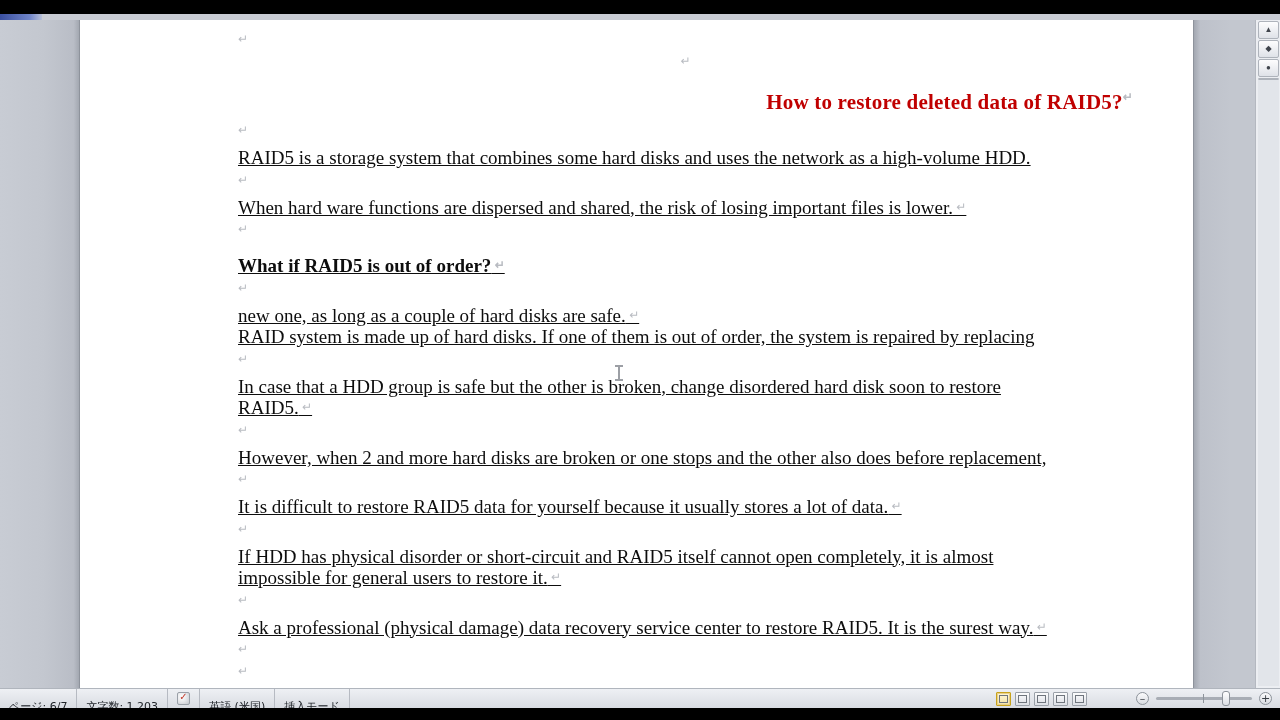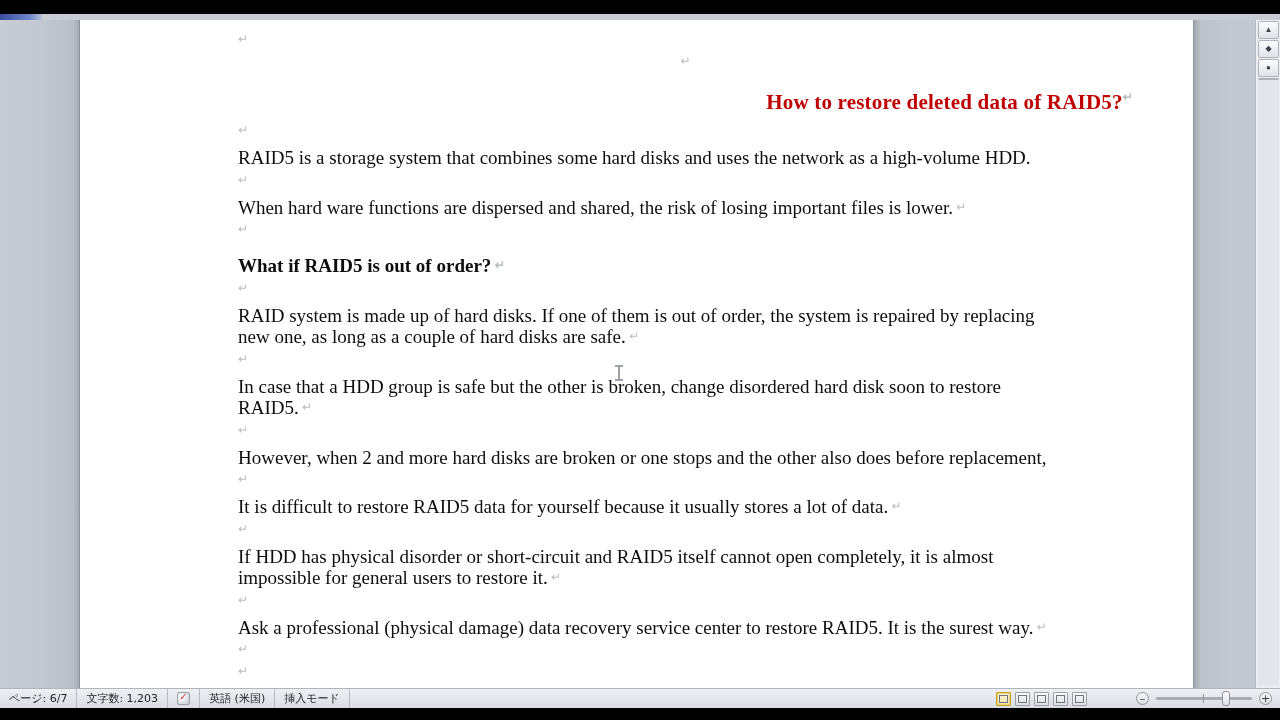--- a/index.html
+++ b/index.html
@@ -80,20 +80,21 @@
     font-family:"Liberation Serif", serif;
     margin-top:22px;
     margin-bottom:4px;
     letter-spacing:.2px;
   }
   .para {
     font-size:19px;
     line-height:21.5px;
     margin-top:6px;
     text-align:left;
+    text-decoration:underline;
   }
   .para.heading {
     font-weight:bold;
     font-size:19px;
     margin-top:15px;
   }
   .para .line { display:block; white-space:pre; }
 
   
   .text-caret {
@@ -140,21 +141,21 @@
   
   .statusbar {
     position:absolute; left:0; top:688px; width:1280px; height:20px;
     background:linear-gradient(to bottom,#eef0f4,#d9dce2);
     border-top:1px solid #b0b5bd;
     display:flex; align-items:center;
     font-size:11px; color:#20242a;
     font-family:"DejaVu Sans", sans-serif;
   }
   .sb-item {
-    padding:0 9px; height:20px; line-height:20px;
+    padding:8px 9px; height:20px; line-height:20px;
     border-right:1px solid #b6bac2;
     white-space:nowrap;
   }
   .sb-icon-item {
     display:flex; align-items:center; gap:5px;
     padding:0 9px; height:20px;
     border-right:1px solid #b6bac2;
   }
   .proof-icon {
     width:13px; height:13px; border-radius:2px;
@@ -250,22 +251,22 @@
           <div class="blank-line"><span class="pilcrow">↵</span></div>
           <div class="para" style="color: rgb(13, 13, 13);">
             <span class="line">When hard ware functions are dispersed and shared, the risk of losing important files is lower.<span class="pilcrow"> ↵</span></span>
           </div>
           <div class="blank-line"><span class="pilcrow">↵</span></div>
           <div class="para heading" style="color: rgb(13, 13, 13);">
             <span class="line">What if RAID5 is out of order?<span class="pilcrow"> ↵</span></span>
           </div>
           <div class="blank-line"><span class="pilcrow">↵</span></div>
           <div class="para" style="color: rgb(13, 13, 13);">
+            <span class="line">new one, as long as a couple of hard disks are safe.<span class="pilcrow"> ↵</span></span>
             <span class="line">RAID system is made up of hard disks. If one of them is out of order, the system is repaired by replacing</span>
-            <span class="line">new one, as long as a couple of hard disks are safe.<span class="pilcrow"> ↵</span></span>
           </div>
           <div class="blank-line"><span class="pilcrow">↵</span></div>
           <div class="para" style="color: rgb(13, 13, 13);">
             <span class="line">In case that a HDD group is safe but the other is broken, change disordered hard disk soon to restore</span>
             <span class="line">RAID5.<span class="pilcrow"> ↵</span></span>
           </div>
           <div class="blank-line"><span class="pilcrow">↵</span></div>
           <div class="para" style="color: rgb(13, 13, 13);">
             <span class="line">However, when 2 and more hard disks are broken or one stops and the other also does before replacement,</span>
           </div>

